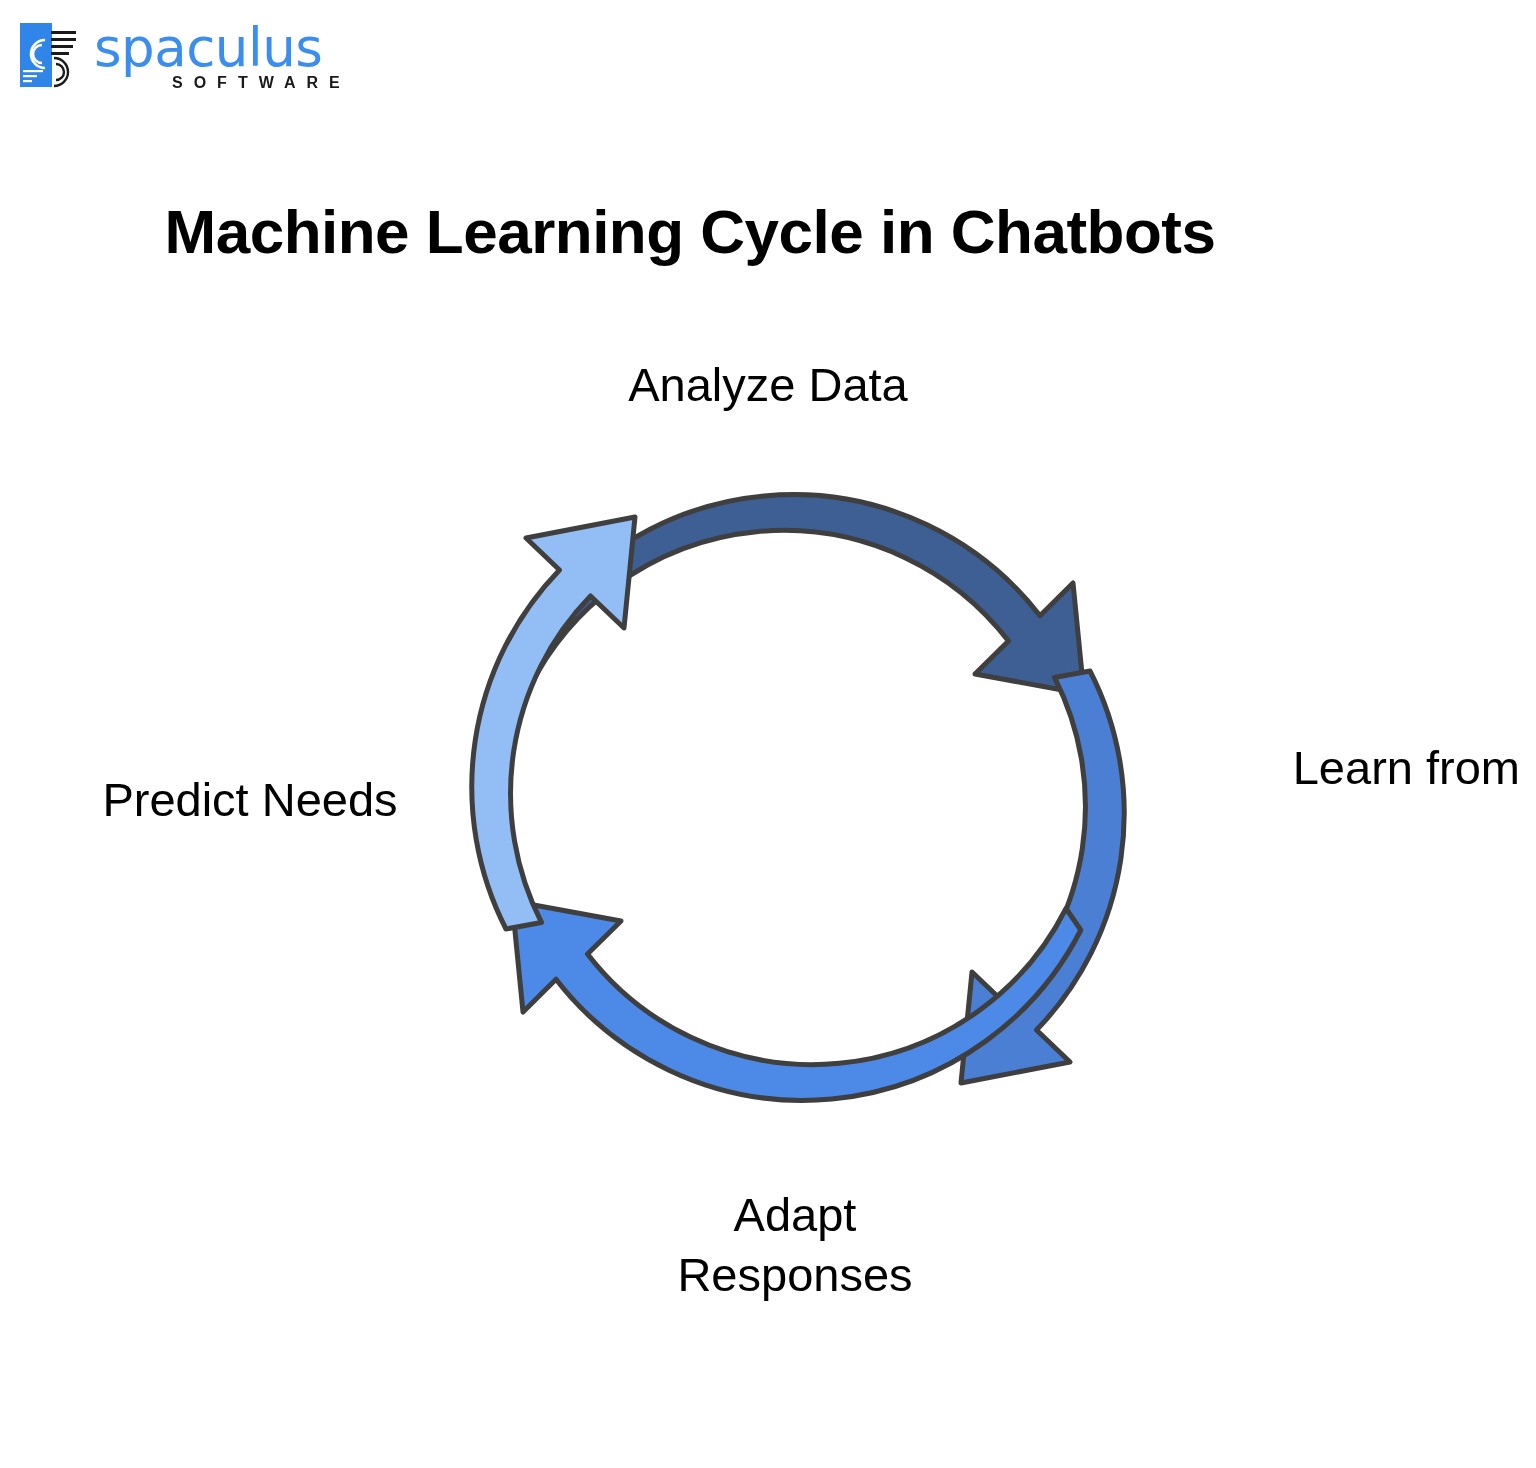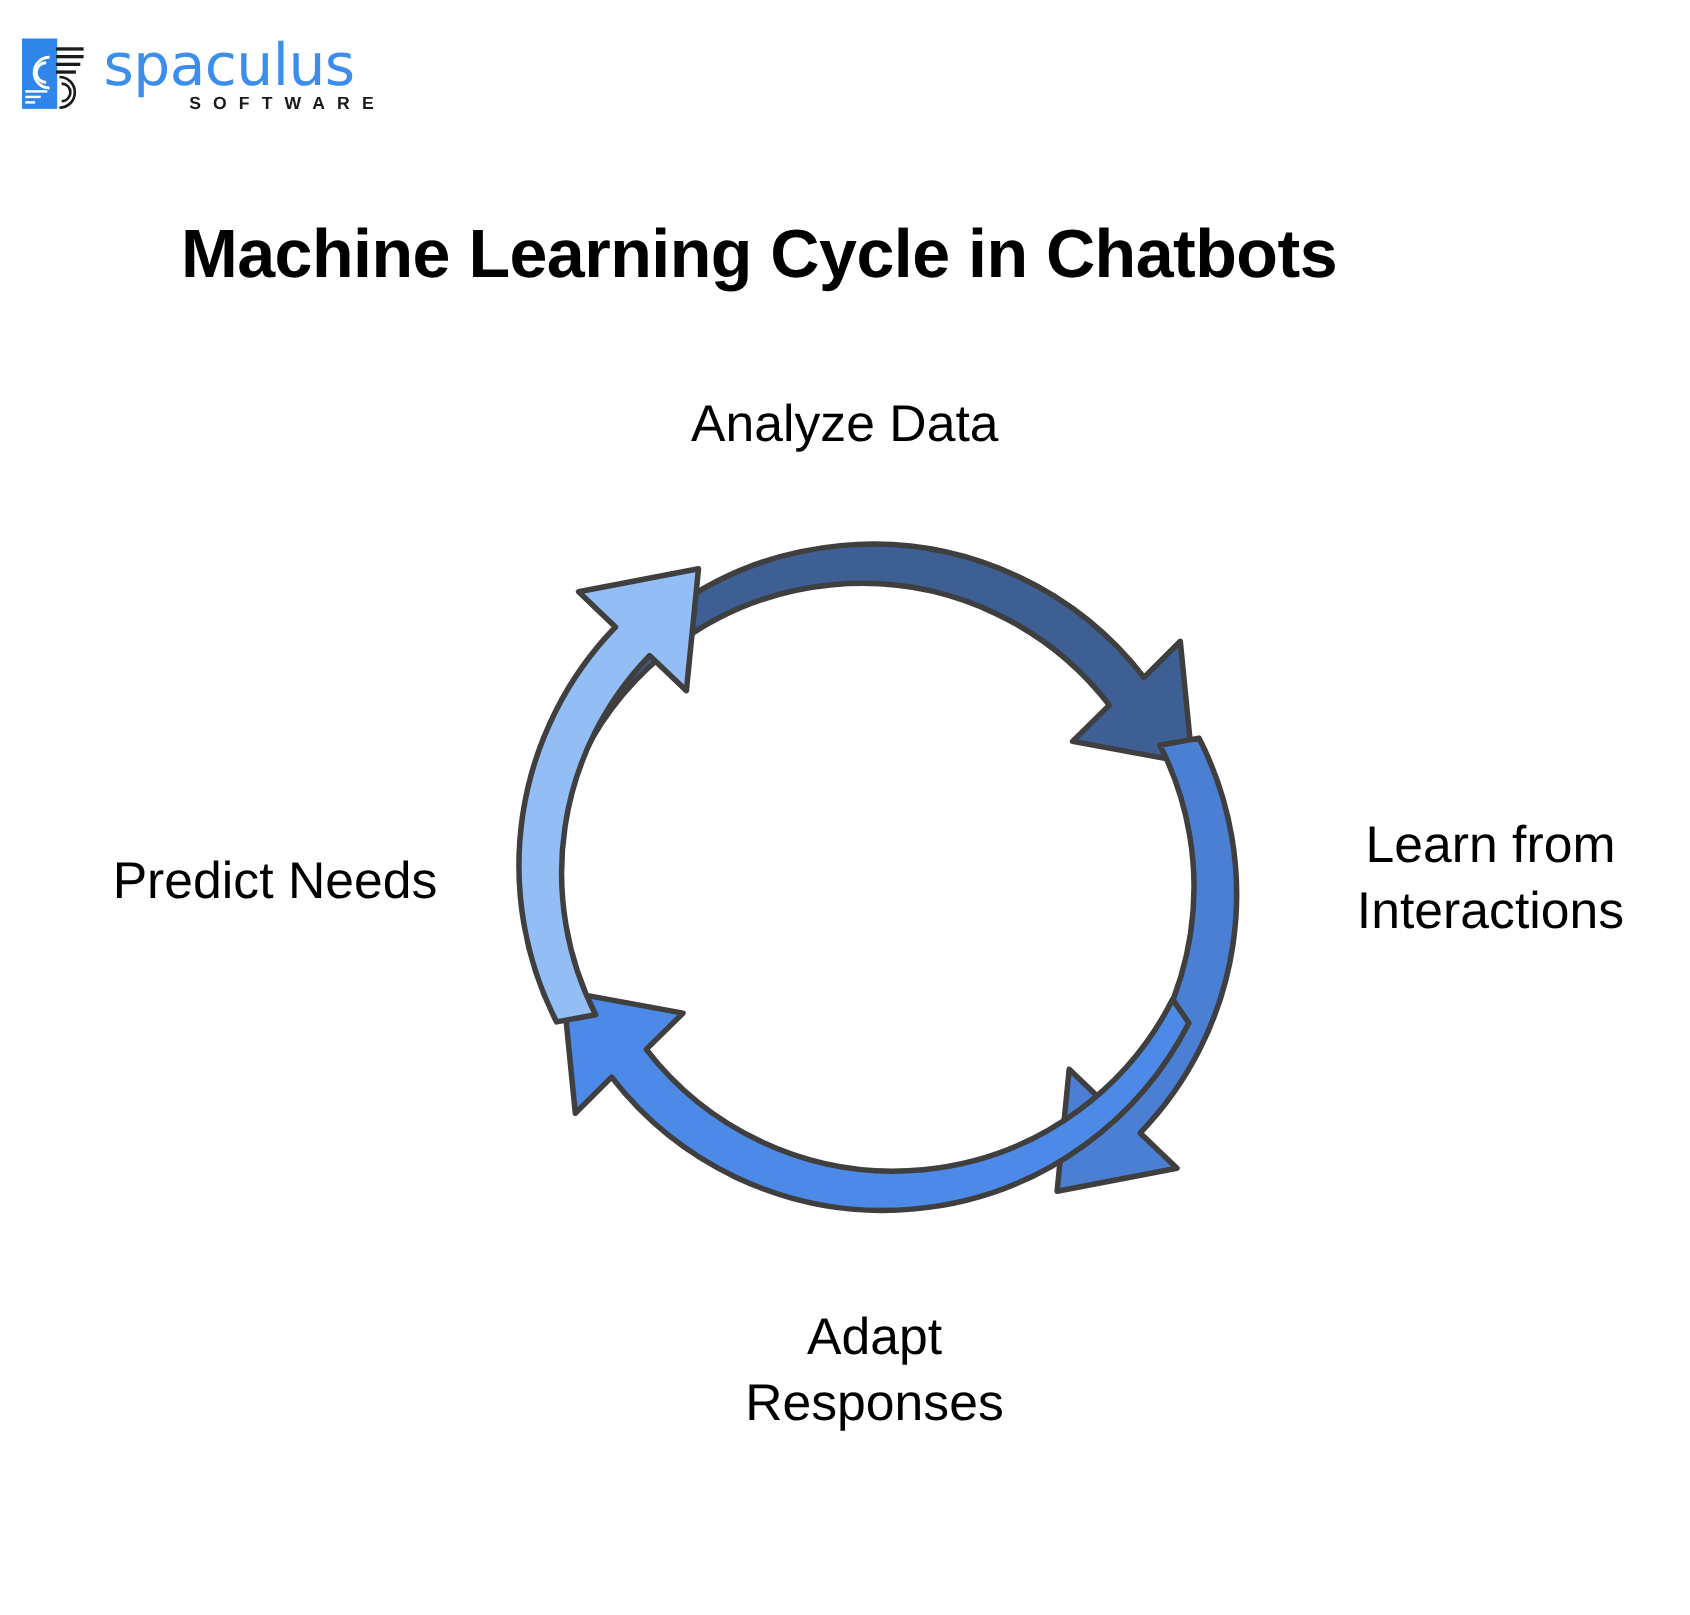--- a/index.html
+++ b/index.html
@@ -14,21 +14,21 @@
     position: relative;
     overflow: hidden;
     font-family: "Liberation Sans", sans-serif;
     -webkit-font-smoothing: antialiased;
   }
 
   
   #brand-logo {
     position: absolute;
     left: 18px;
-    top: 30px;
+    top: 18px;
     display: flex;
     align-items: center;
     gap: 10px;
   }
   #brand-logo .logo-mark {
     width: 66px;
     height: 76px;
     flex: 0 0 auto;
     display: block;
   }
@@ -100,21 +100,21 @@
   #label-analyze-data {
     left: 0;
     top: 355px;
     width: 1536px;
     text-align: center;
   }
   #label-learn-from-interactions {
     left: 1190px;
     top: 738px;
     width: 330px;
-    text-align: center;
+    text-align: right;
   }
   #label-adapt-responses {
     left: 560px;
     top: 1185px;
     width: 470px;
     text-align: center;
   }
   #label-predict-needs {
     left: 40px;
     top: 770px;
@@ -208,21 +208,20 @@
           L 590.5 596.0
           A 284 284 0 0 0 541.5 922.5
           Z" fill="#93bdf5" stroke="#3f3f3f" stroke-width="5" stroke-linejoin="round"></path>
     </g>
   </svg>
 
   <div class="cycle-label" id="label-analyze-data">Analyze Data</div>
 
   <div class="cycle-label" id="label-learn-from-interactions">
     <span>Learn from</span><br>
-    <span>Interactions</span>
   </div>
 
   <div class="cycle-label" id="label-adapt-responses">
     <span>Adapt</span><br>
     <span>Responses</span>
   </div>
 
   <div class="cycle-label" id="label-predict-needs">Predict Needs</div>
 
 </div>

